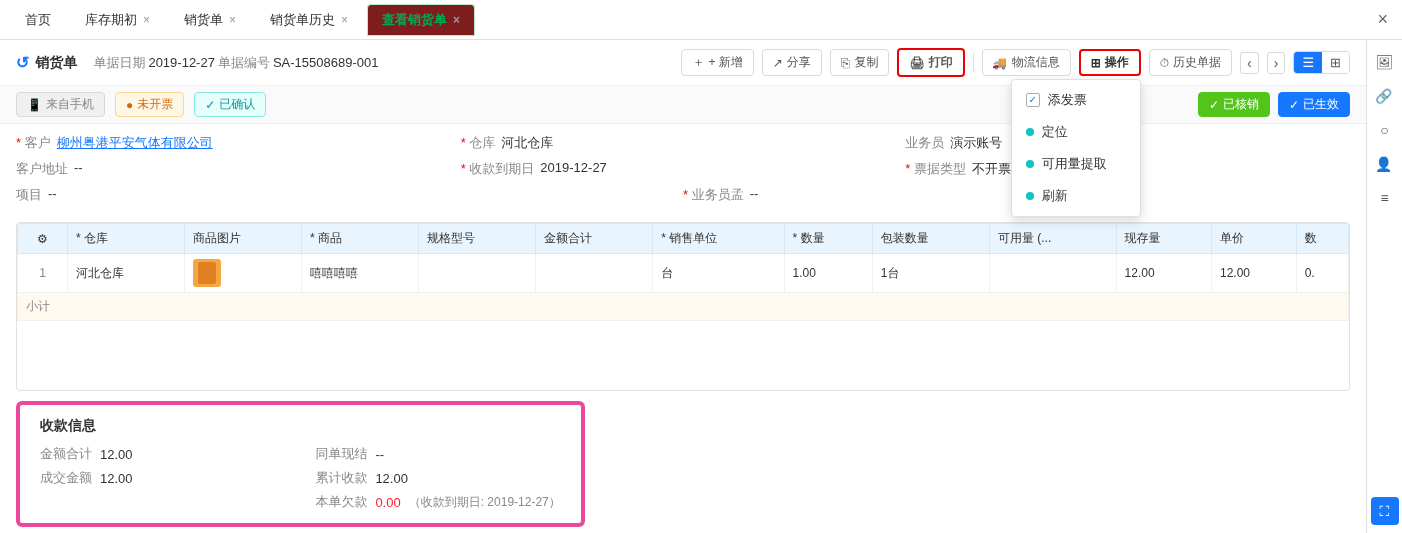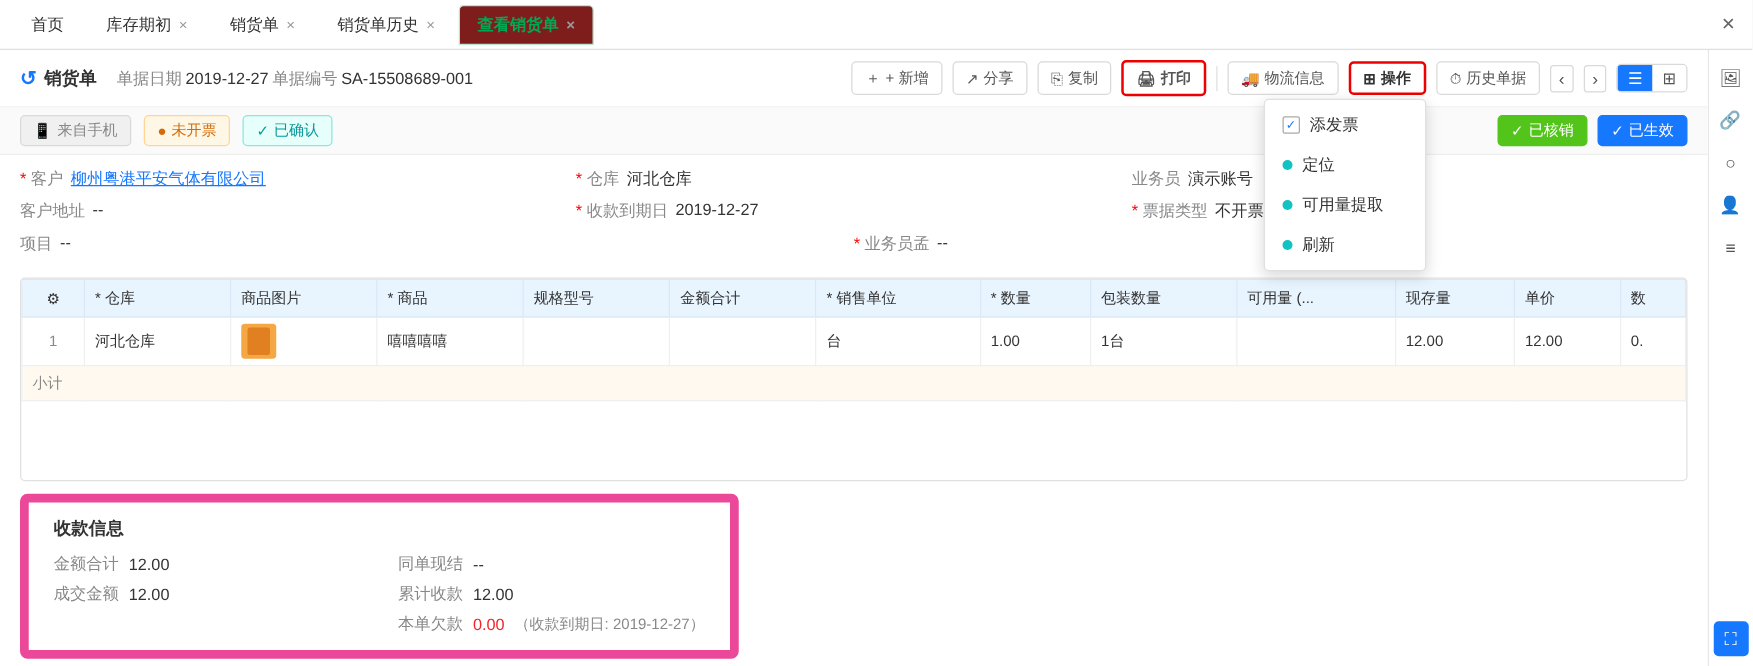--- a/index.html
+++ b/index.html
@@ -105,21 +105,21 @@
     tbody tr:nth-child(even) { background: #fafafa; }
     .row-num { color: #888; text-align: center; }
     .subtotal-row td { background: #fff9f0; color: #888; font-size: 12px; }
     .gear-cell { text-align: center; }
     .product-img { width: 28px; height: 28px; background: #f4a742; border-radius: 3px; display: flex; align-items: center; justify-content: center; }
     .product-img-inner { width: 18px; height: 22px; background: #e08020; border-radius: 2px; }
 
     
     .bottom-section { padding: 10px 16px 6px 16px; }
     .info-box {
-      border: 7px solid #ec4899; border-radius: 6px; padding: 12px 20px;
+      border: 4px solid #ec4899; border-radius: 6px; padding: 12px 20px;
       display: inline-block; min-width: 510px; background: #fff;
     }
     .info-box-title { font-size: 14px; font-weight: 700; color: #333; margin-bottom: 10px; }
     .info-grid { display: grid; grid-template-columns: 1fr 1fr; gap: 6px 30px; }
     .info-row { display: flex; align-items: center; gap: 8px; }
     .info-label { color: #888; font-size: 13px; white-space: nowrap; }
     .info-value { color: #333; font-size: 13px; font-weight: 500; }
     .info-value.red { color: #f5222d; }
     .info-hint { color: #888; font-size: 12px; }
 

